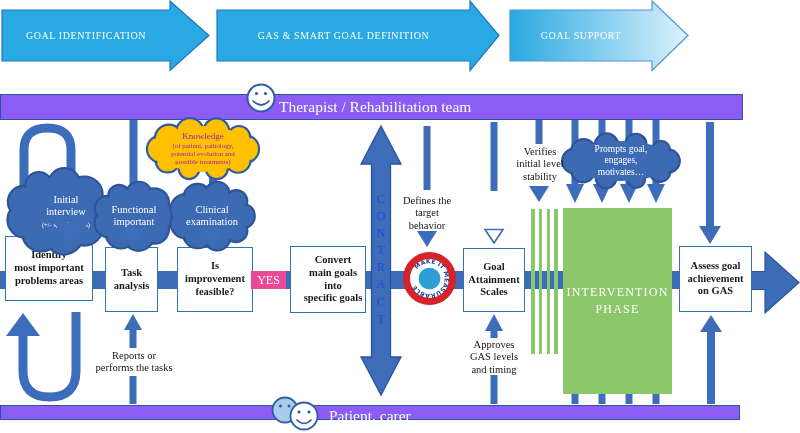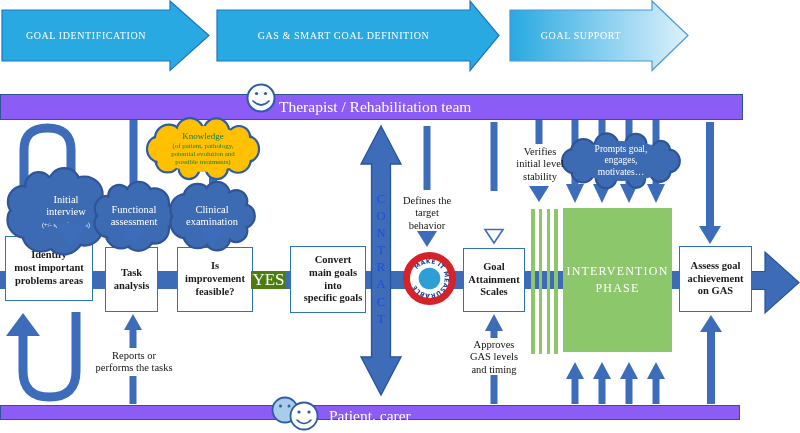--- a/index.html
+++ b/index.html
@@ -15,27 +15,27 @@
   .greenbox{background:#8DC76B;display:flex;align-items:center;justify-content:center;}
   .greenbox .gtxt{color:#fff;font-size:12px;letter-spacing:1.2px;text-align:center;white-space:pre-line;line-height:1.45;}
   .stripe{background:#8DC76B;}
   .lbl{text-align:center;font-size:10.5px;line-height:1.18;white-space:pre-line;color:#141414;}
   .cloud{display:flex;flex-direction:column;align-items:center;justify-content:center;
          text-align:center;color:#fff;}
   .cloud .cloud-svg{position:absolute;left:0;top:0;overflow:visible;}
   .cloud .ct{position:relative;white-space:pre-line;}
   .cloud .ct1{font-size:10.5px;line-height:1.18;}
   .cloud .ct2{font-size:6.5px;line-height:1.1;margin-top:2px;}
-  .cloud.yellow{color:#15803d;}
+  .cloud.yellow{color:#a21caf;}
   .cloud.yellow .ct1{font-size:9px;line-height:1.05;}
   .cloud.yellow .ct2{font-size:6.9px;line-height:1.18;margin-top:1px;}
   .cloud.prompts .ct1{font-size:9.5px;line-height:1.22;}
   .atext{display:flex;align-items:center;justify-content:center;color:#fff;
          font-size:10px;letter-spacing:0.6px;white-space:nowrap;}
-  .yeschip{background:#4d7c0f;color:#fff;display:flex;align-items:center;justify-content:center;font-size:17px;}
+  .yeschip{background:#ec4899;color:#fff;display:flex;align-items:center;justify-content:center;font-size:12px;}
   .vtext{width:13px;font-size:12.5px;line-height:17.1px;color:#1d4ed8;text-align:center;word-break:break-all;}
 </style>
 </head>
 <body>
 
 <div id="stage">
 
   <div class="abs bar" style="left:0;top:94px;width:743px;height:26px;">
     <span style="position:absolute;left:278px;top:3px;">Therapist / Rehabilitation team</span>
   </div>
@@ -167,21 +167,21 @@
   </svg>
 
   <div class="abs atext" style="left:2px;top:10px;width:168px;height:51px;">GOAL IDENTIFICATION</div>
   <div class="abs atext" style="left:217px;top:10px;width:253px;height:51px;">GAS &amp; SMART GOAL DEFINITION</div>
   <div class="abs atext" style="left:510px;top:10px;width:142px;height:51px;">GOAL SUPPORT</div>
 
   <div class="abs stripe" style="left:531px;top:209px;width:3.6px;height:145px;"></div>
   <div class="abs stripe" style="left:538.8px;top:209px;width:3.6px;height:145px;"></div>
   <div class="abs stripe" style="left:546.6px;top:209px;width:3.6px;height:145px;"></div>
   <div class="abs stripe" style="left:554.4px;top:209px;width:3.6px;height:145px;"></div>
-  <div class="abs greenbox" style="left:563px;top:208px;width:109px;height:144px;">
+  <div class="abs greenbox" style="left:563px;top:208px;width:109px;height:186px;">
     <div class="gtxt">INTERVENTION
 PHASE</div>
   </div>
 
   <div class="abs box" style="left:5px;top:236px;width:88px;height:65px;">Identify
 most important
 problems areas</div>
   <div class="abs box" style="left:105px;top:247px;width:53px;height:65px;">Task
 analysis</div>
   <div class="abs box" style="left:177px;top:247px;width:76px;height:65px;">Is
@@ -243,21 +243,21 @@
         <circle cx="43.49852788963992" cy="51.37729945458541" r="13.704718084168542" fill="#3D6BB3"></circle>
         <circle cx="25.98313613516089" cy="49.1442282825285" r="13.554437965084432" fill="#3D6BB3"></circle>
         <circle cx="13.72629835257694" cy="39.04825825200784" r="12.540339386617102" fill="#3D6BB3"></circle>
         <circle cx="12.381736380250743" cy="24.491148302295226" r="10.856982957598385" fill="#3D6BB3"></circle>
         <circle cx="24.165084651849032" cy="11.892046974062499" r="9.276669769056575" fill="#3D6BB3"></circle>
         <circle cx="43.85889557728285" cy="10.6991742251255" r="11.263218316313298" fill="#3D6BB3"></circle>
         <circle cx="59.41761067677727" cy="18.900262080025954" r="12.825531990336913" fill="#3D6BB3"></circle>
         <ellipse cx="39" cy="32" rx="32" ry="26" fill="#3D6BB3"></ellipse>
       </svg>
     <div class="ct ct1">Functional
-assessment</div>
+important</div>
   </div>
   <div class="abs cloud" style="left:171px;top:184px;width:82px;height:64px;">
       <svg width="82" height="64" viewBox="0 0 82 64" class="cloud-svg">
         <circle cx="71.60838603631956" cy="32" r="12.225428192565234" fill="#3D6BB3" stroke="#2E5597" stroke-width="2.2"></circle>
         <circle cx="65.03098991792884" cy="46.74341789096776" r="11.329141872076706" fill="#3D6BB3" stroke="#2E5597" stroke-width="2.2"></circle>
         <circle cx="46.161060631397774" cy="53.0599294660757" r="13.268983969637482" fill="#3D6BB3" stroke="#2E5597" stroke-width="2.2"></circle>
         <circle cx="26.758519529892276" cy="49.510390515515695" r="14.725928305628864" fill="#3D6BB3" stroke="#2E5597" stroke-width="2.2"></circle>
         <circle cx="14.78951458367671" cy="38.72536048369919" r="15.420451781346706" fill="#3D6BB3" stroke="#2E5597" stroke-width="2.2"></circle>
         <circle cx="14.628851736566006" cy="25.21960281597069" r="15.21930609810211" fill="#3D6BB3" stroke="#2E5597" stroke-width="2.2"></circle>
         <circle cx="26.51845993711114" cy="14.098272626563197" r="14.161082204967416" fill="#3D6BB3" stroke="#2E5597" stroke-width="2.2"></circle>

